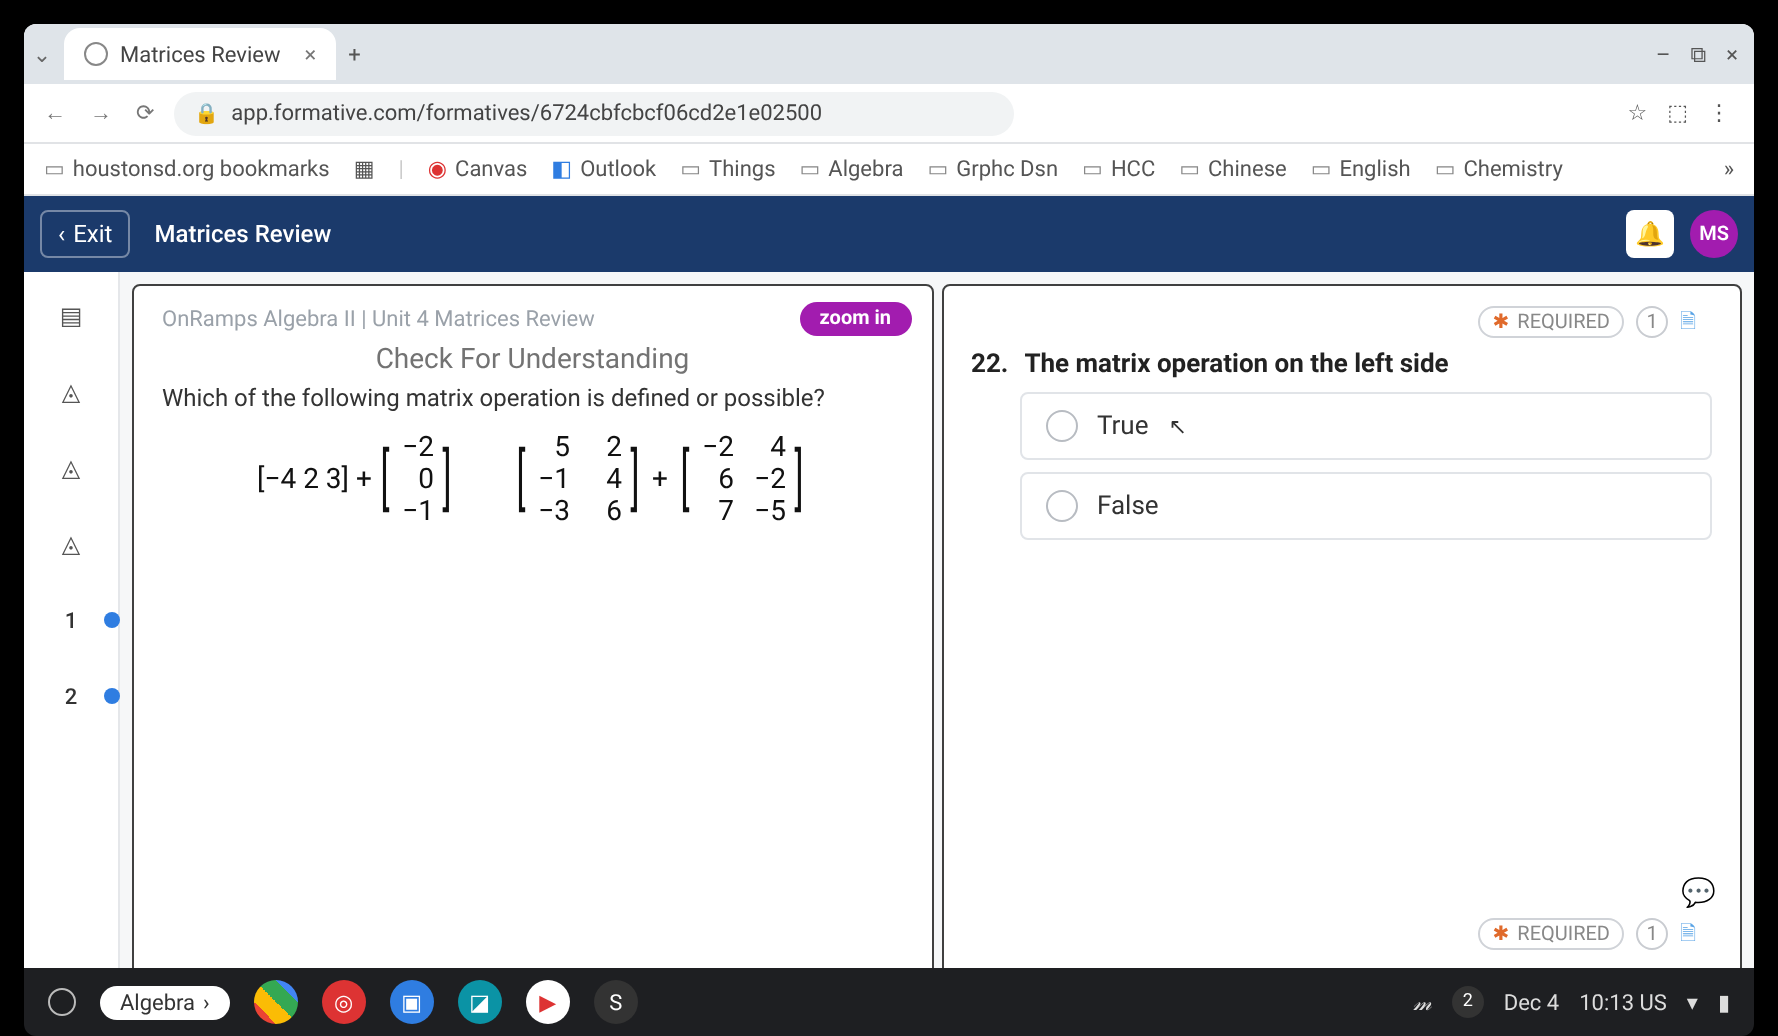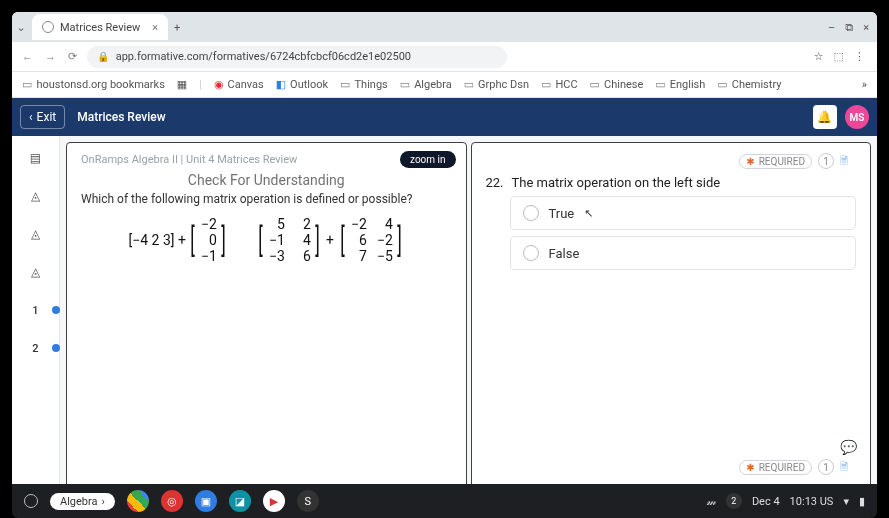--- a/index.html
+++ b/index.html
@@ -20,46 +20,46 @@
     .urlbar .right{margin-left:auto; display:flex; gap:10px; padding-right:4px; color:#555;}
     .bmbar{display:flex; align-items:center; gap:12px; height:26px; border-bottom:1px solid #e1e3e6; padding:0 10px; font-size:11px; color:#555;}
     .bmbar .bm{display:flex; gap:4px; align-items:center;}
     .bmbar .fld{color:#888;}
     .bmbar .chev{margin-left:auto;}
     
     .apphdr{display:flex; align-items:center; height:38px; background:#1b3a6b; color:#fff; padding:0 8px; font-size:12px;}
     .exitbtn{display:flex; align-items:center; gap:4px; border:1px solid rgba(255,255,255,.4); border-radius:4px; padding:4px 8px; margin-right:12px;}
     .apphdr .right{margin-left:auto; display:flex; gap:8px; align-items:center;}
     .bell{width:24px;height:24px;background:#fff;border-radius:4px;display:flex;align-items:center;justify-content:center;color:#1b3a6b;}
-    .avatar{width:24px;height:24px;border-radius:50%;background:#ec4899;display:flex;align-items:center;justify-content:center;font-size:10px;font-weight:600;}
+    .avatar{width:24px;height:24px;border-radius:50%;background:#a21caf;display:flex;align-items:center;justify-content:center;font-size:10px;font-weight:600;}
     
     .appbody{display:flex; height:calc(100% - 30px - 30px - 26px - 38px);}
     .sidebar{width:48px;background:#fff;border-right:1px solid #e5e7ea;display:flex;flex-direction:column;align-items:center;padding-top:10px;gap:14px;}
     .sbitem{width:28px;height:24px;display:flex;align-items:center;justify-content:center;color:#555;font-size:12px;border-radius:4px;position:relative;}
     .sbitem.active::after{content:"";position:absolute;right:-10px;top:8px;width:8px;height:8px;border-radius:50%;background:#2f7de1;}
     .sbnum{font-size:11px;color:#333;font-weight:500;}
     .main{flex:1;display:flex; background:#f6f7f8;}
     .pane{flex:1; background:#fff; margin:6px 0 0 6px; border:1px solid #404040; border-radius:4px; padding:10px 14px; position:relative; overflow:hidden;}
     .pane.right{margin:6px 6px 0 4px;}
     .lesson{font-size:11px;color:#9aa1a9;}
-    .zoom{position:absolute; top:8px; right:10px; background:#0f172a;color:#fff;font-size:10px;padding:3px 10px;border-radius:11px;}
+    .zoom{position:absolute; top:8px; right:10px; background:#a21caf;color:#fff;font-size:10px;padding:3px 10px;border-radius:11px;font-weight:bold;}
     .cfu{color:#737373;font-size:14px;text-align:center;margin:6px 0 4px;}
     .qtext{font-size:12px;color:#333;margin:4px 0 10px;}
     .mathrow{display:flex;gap:28px;align-items:center;justify-content:center;font-family:"Cambria Math","Times New Roman",serif;font-size:14px;color:#111;}
     .expr{display:flex;align-items:center;gap:2px;}
     .col{display:flex;flex-direction:column;align-items:flex-end;line-height:1.15;}
     .col span{min-width:18px;text-align:right;}
     .brk{font-size:34px;line-height:34px;transform:scaleX(.5);}
     
     .reqrow{display:flex;align-items:center;gap:6px;justify-content:flex-end;font-size:10px;color:#888;margin-bottom:6px;}
     .reqbadge{border:1px solid #d0d3d8;border-radius:10px;padding:1px 6px;display:flex;gap:4px;align-items:center;}
     .reqstar{color:#e06a2b;}
     .circ{border:1px solid #c9ccd1;border-radius:10px;width:16px;height:16px;display:flex;align-items:center;justify-content:center;}
     .docic{width:16px;height:16px;color:#5aa4e6;}
-    .qrow{display:flex;gap:8px;font-size:13px;color:#222;font-weight:400;margin-bottom:6px;}
+    .qrow{display:flex;gap:8px;font-size:13px;color:#222;font-weight:700;margin-bottom:6px;}
     .qsub{font-size:13px;color:#222;font-weight:600;margin-left:24px;margin-bottom:12px;}
     .opt{border:1px solid #e1e4e8;border-radius:4px;padding:8px 12px;margin:6px 0 6px 24px;display:flex;align-items:center;gap:10px;font-size:13px;color:#333;}
     .radio{width:16px;height:16px;border:1.5px solid #b8bcc2;border-radius:50%;}
     .chatic{position:absolute;right:12px;bottom:34px;color:#5aa4e6;font-size:14px;}
     .reqrow.bottom{position:absolute;left:14px;right:14px;bottom:8px;}
     
     .shelf{position:absolute;left:12px;right:12px;bottom:0;height:34px;background:#1e1f22;display:flex;align-items:center;gap:12px;padding:0 12px;color:#ddd;font-size:11px;border-radius:0 0 6px 6px;}
     .shelf .circle{width:14px;height:14px;border:1.5px solid #bbb;border-radius:50%;}
     .pill{background:#fff;color:#333;border-radius:12px;padding:2px 10px;display:flex;gap:4px;align-items:center;}
     .ic{width:22px;height:22px;border-radius:50%;display:flex;align-items:center;justify-content:center;font-size:11px;}

